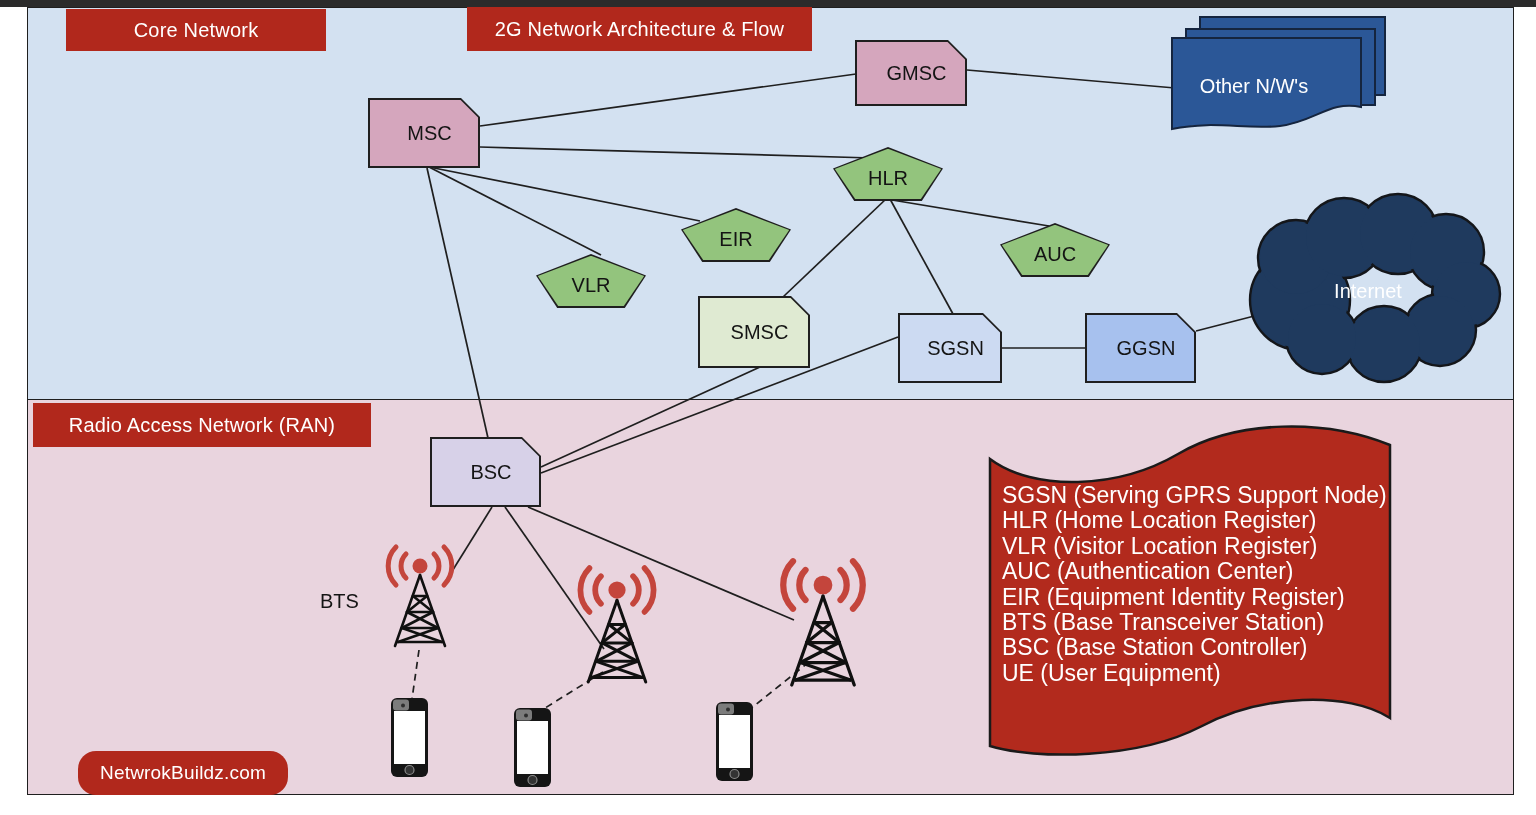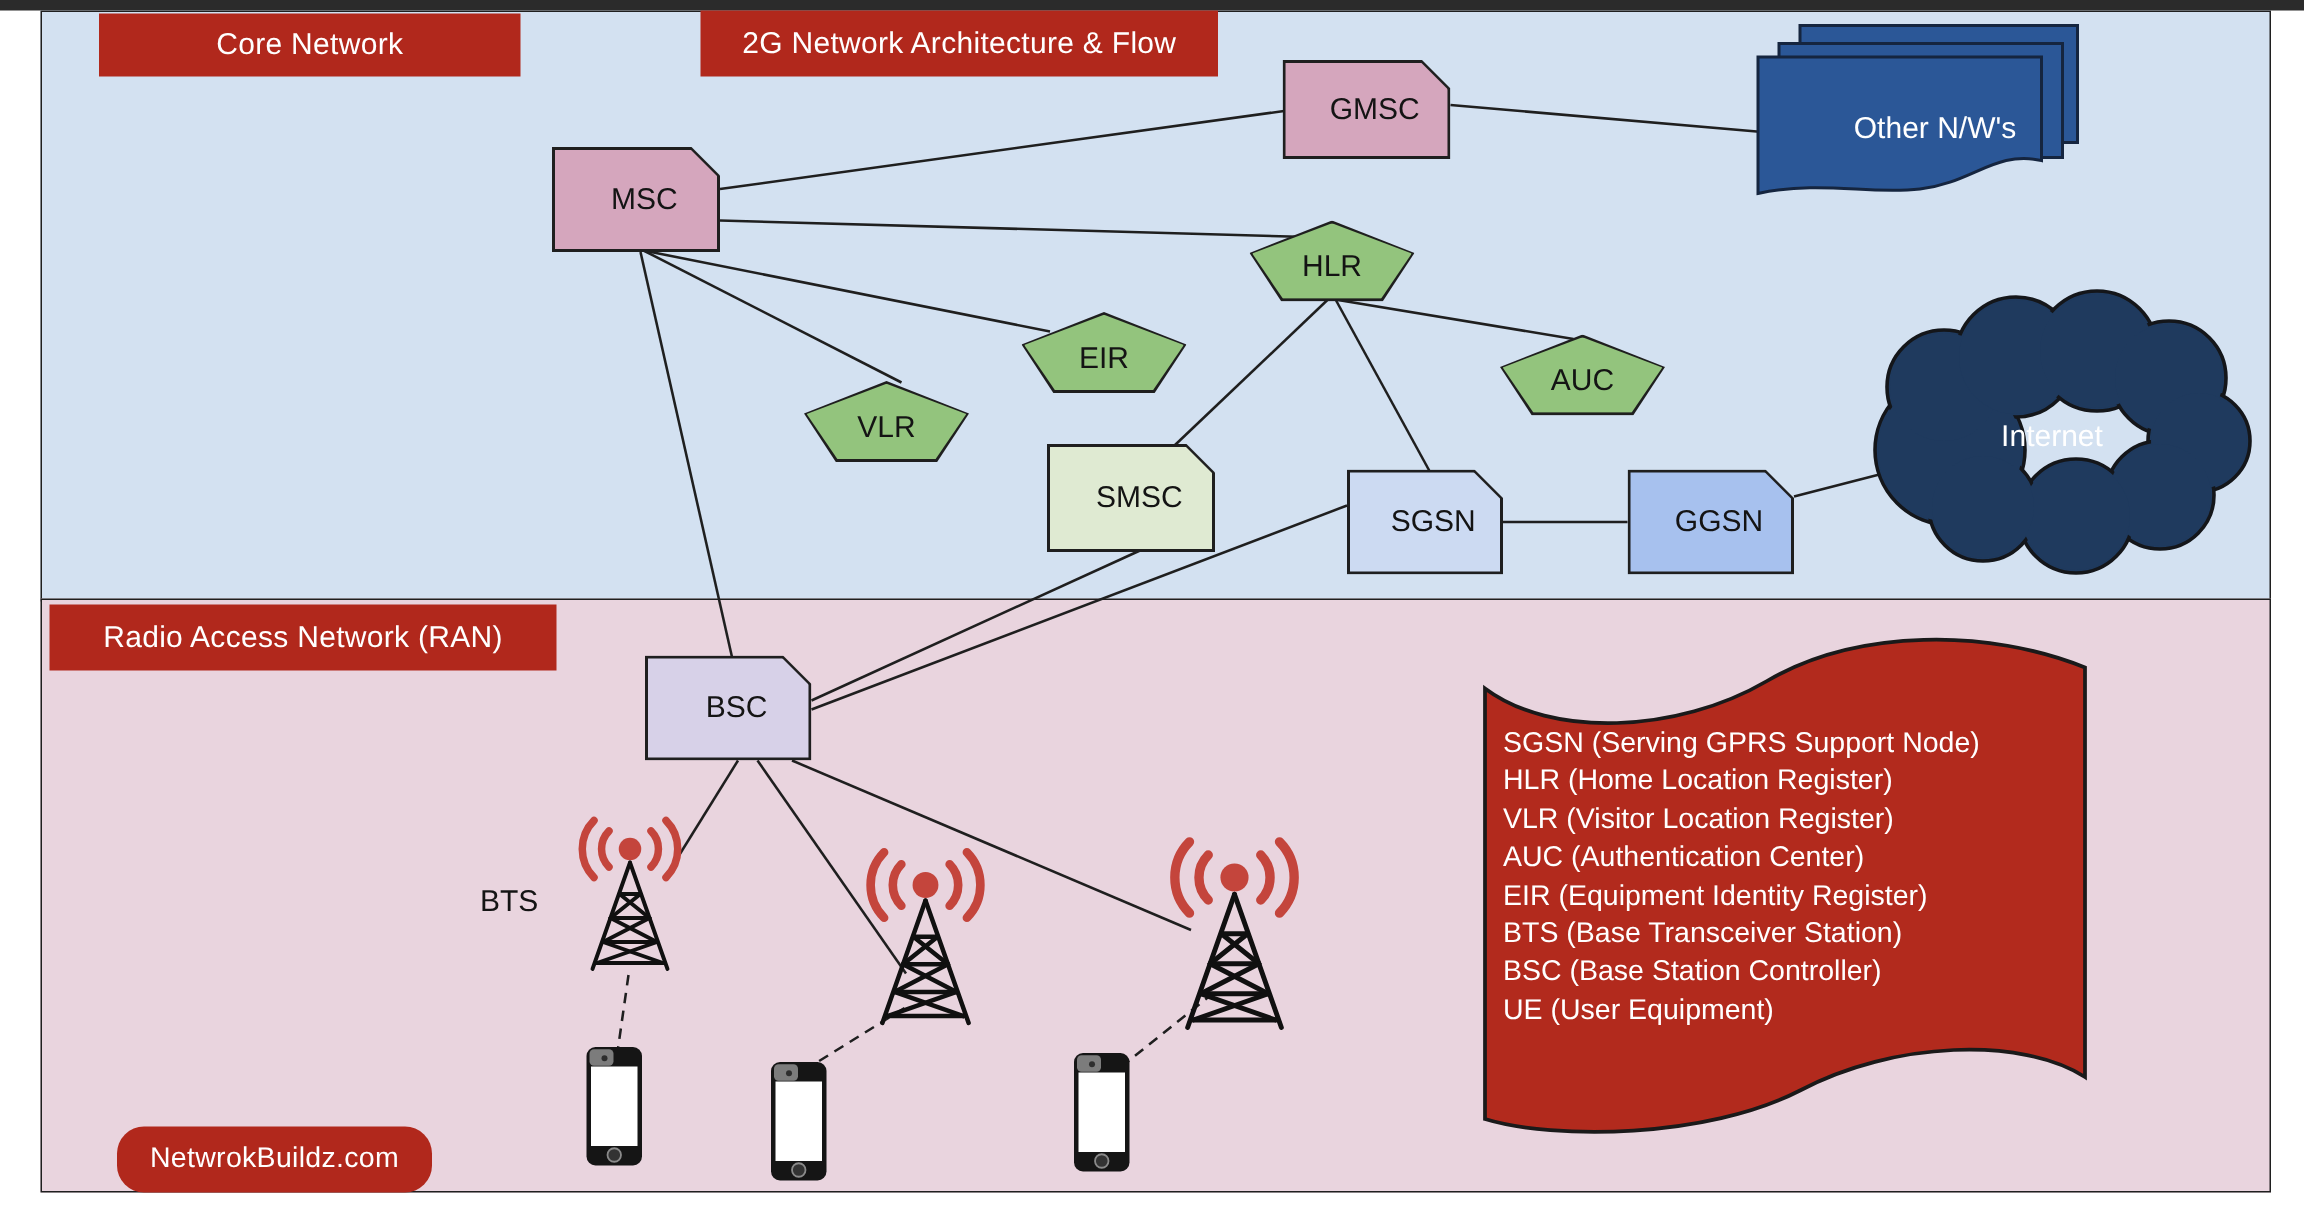--- a/index.html
+++ b/index.html
@@ -10,21 +10,21 @@
   }
   .topbar{position:absolute;left:0;top:0;width:1536px;height:7px;background:#2b2b2b;}
   .region{position:absolute;border:1.6px solid #1f1f1f;box-sizing:border-box;}
   .region.core{left:27px;top:7px;width:1487px;height:394px;background:#d3e1f1;}
   .region.ran{left:27px;top:399px;width:1487px;height:396px;background:#e9d4de;}
   .banner{
     position:absolute;background:#b1281c;color:#ffffff;
     display:flex;align-items:center;justify-content:center;
     font-size:20px;letter-spacing:.2px;z-index:4;
   }
-  .banner.core-label{left:66px;top:9px;width:281px;height:42px;}
+  .banner.core-label{left:66px;top:9px;width:260px;height:42px;}
   .banner.title{left:467px;top:7px;width:345px;height:44px;}
   .banner.ran-label{left:33px;top:403px;width:338px;height:44px;}
   .banner.brand{left:78px;top:751px;width:210px;height:44px;font-size:19px;border-radius:18px;}
   svg.wires{position:absolute;left:0;top:0;z-index:2;}
   
   .card{position:absolute;z-index:3;}
   .card .b,.card .f{position:absolute;}
   .card .b{inset:0;background:#1f1f1f;
     clip-path:polygon(0 0,calc(100% - 19px) 0,100% 19px,100% 100%,0 100%);}
   .card .f{inset:1.7px;
@@ -36,21 +36,21 @@
   .pent .b,.pent .f{position:absolute;
     clip-path:polygon(50% 0,100% 40%,80.7% 100%,19.3% 100%,0 40%);}
   .pent .b{inset:0;background:#1f1f1f;}
   .pent .f{inset:1.8px;background:#93c47d;}
   .pent .t{position:absolute;inset:0;display:flex;align-items:center;justify-content:center;
     padding-top:9px;font-size:20px;color:#141414;}
   .floatlabel{position:absolute;z-index:4;color:#141414;font-size:20px;}
   .whitelabel{position:absolute;z-index:4;color:#ffffff;font-size:20px;
     display:flex;align-items:center;justify-content:center;}
   .legend{position:absolute;left:1002px;top:483px;width:392px;z-index:4;
-    color:#ffffff;font-size:19px;line-height:25.4px;white-space:nowrap;}
+    color:#ffffff;font-size:23px;line-height:25.4px;white-space:nowrap;}
 </style>
 </head>
 <body>
 
 <div id="stage">
 
   <div class="topbar"></div>
 
   <div class="region core"></div>
   <div class="region ran"></div>
@@ -213,21 +213,21 @@
     <div class="b"></div>
     <div class="f"></div>
     <div class="t">VLR</div>
   </div>
   <div class="pent" style="left:1000px;top:223px;">
     <div class="b"></div>
     <div class="f"></div>
     <div class="t">AUC</div>
   </div>
 
-  <div class="whitelabel" style="left:1172px;top:72px;width:164px;height:28px;padding-left:36px;">Other N/W's</div>
+  <div class="whitelabel" style="left:1172px;top:72px;width:164px;height:28px;">Other N/W's</div>
   <div class="whitelabel" style="left:1268px;top:277px;width:200px;height:28px;">Internet</div>
   <div class="floatlabel" style="left:320px;top:590px;">BTS</div>
 
   <div class="legend">
     <div>SGSN (Serving GPRS Support Node)</div>
     <div>HLR (Home Location Register)</div>
     <div>VLR (Visitor Location Register)</div>
     <div>AUC (Authentication Center)</div>
     <div>EIR (Equipment Identity Register)</div>
     <div>BTS (Base Transceiver Station)</div>

